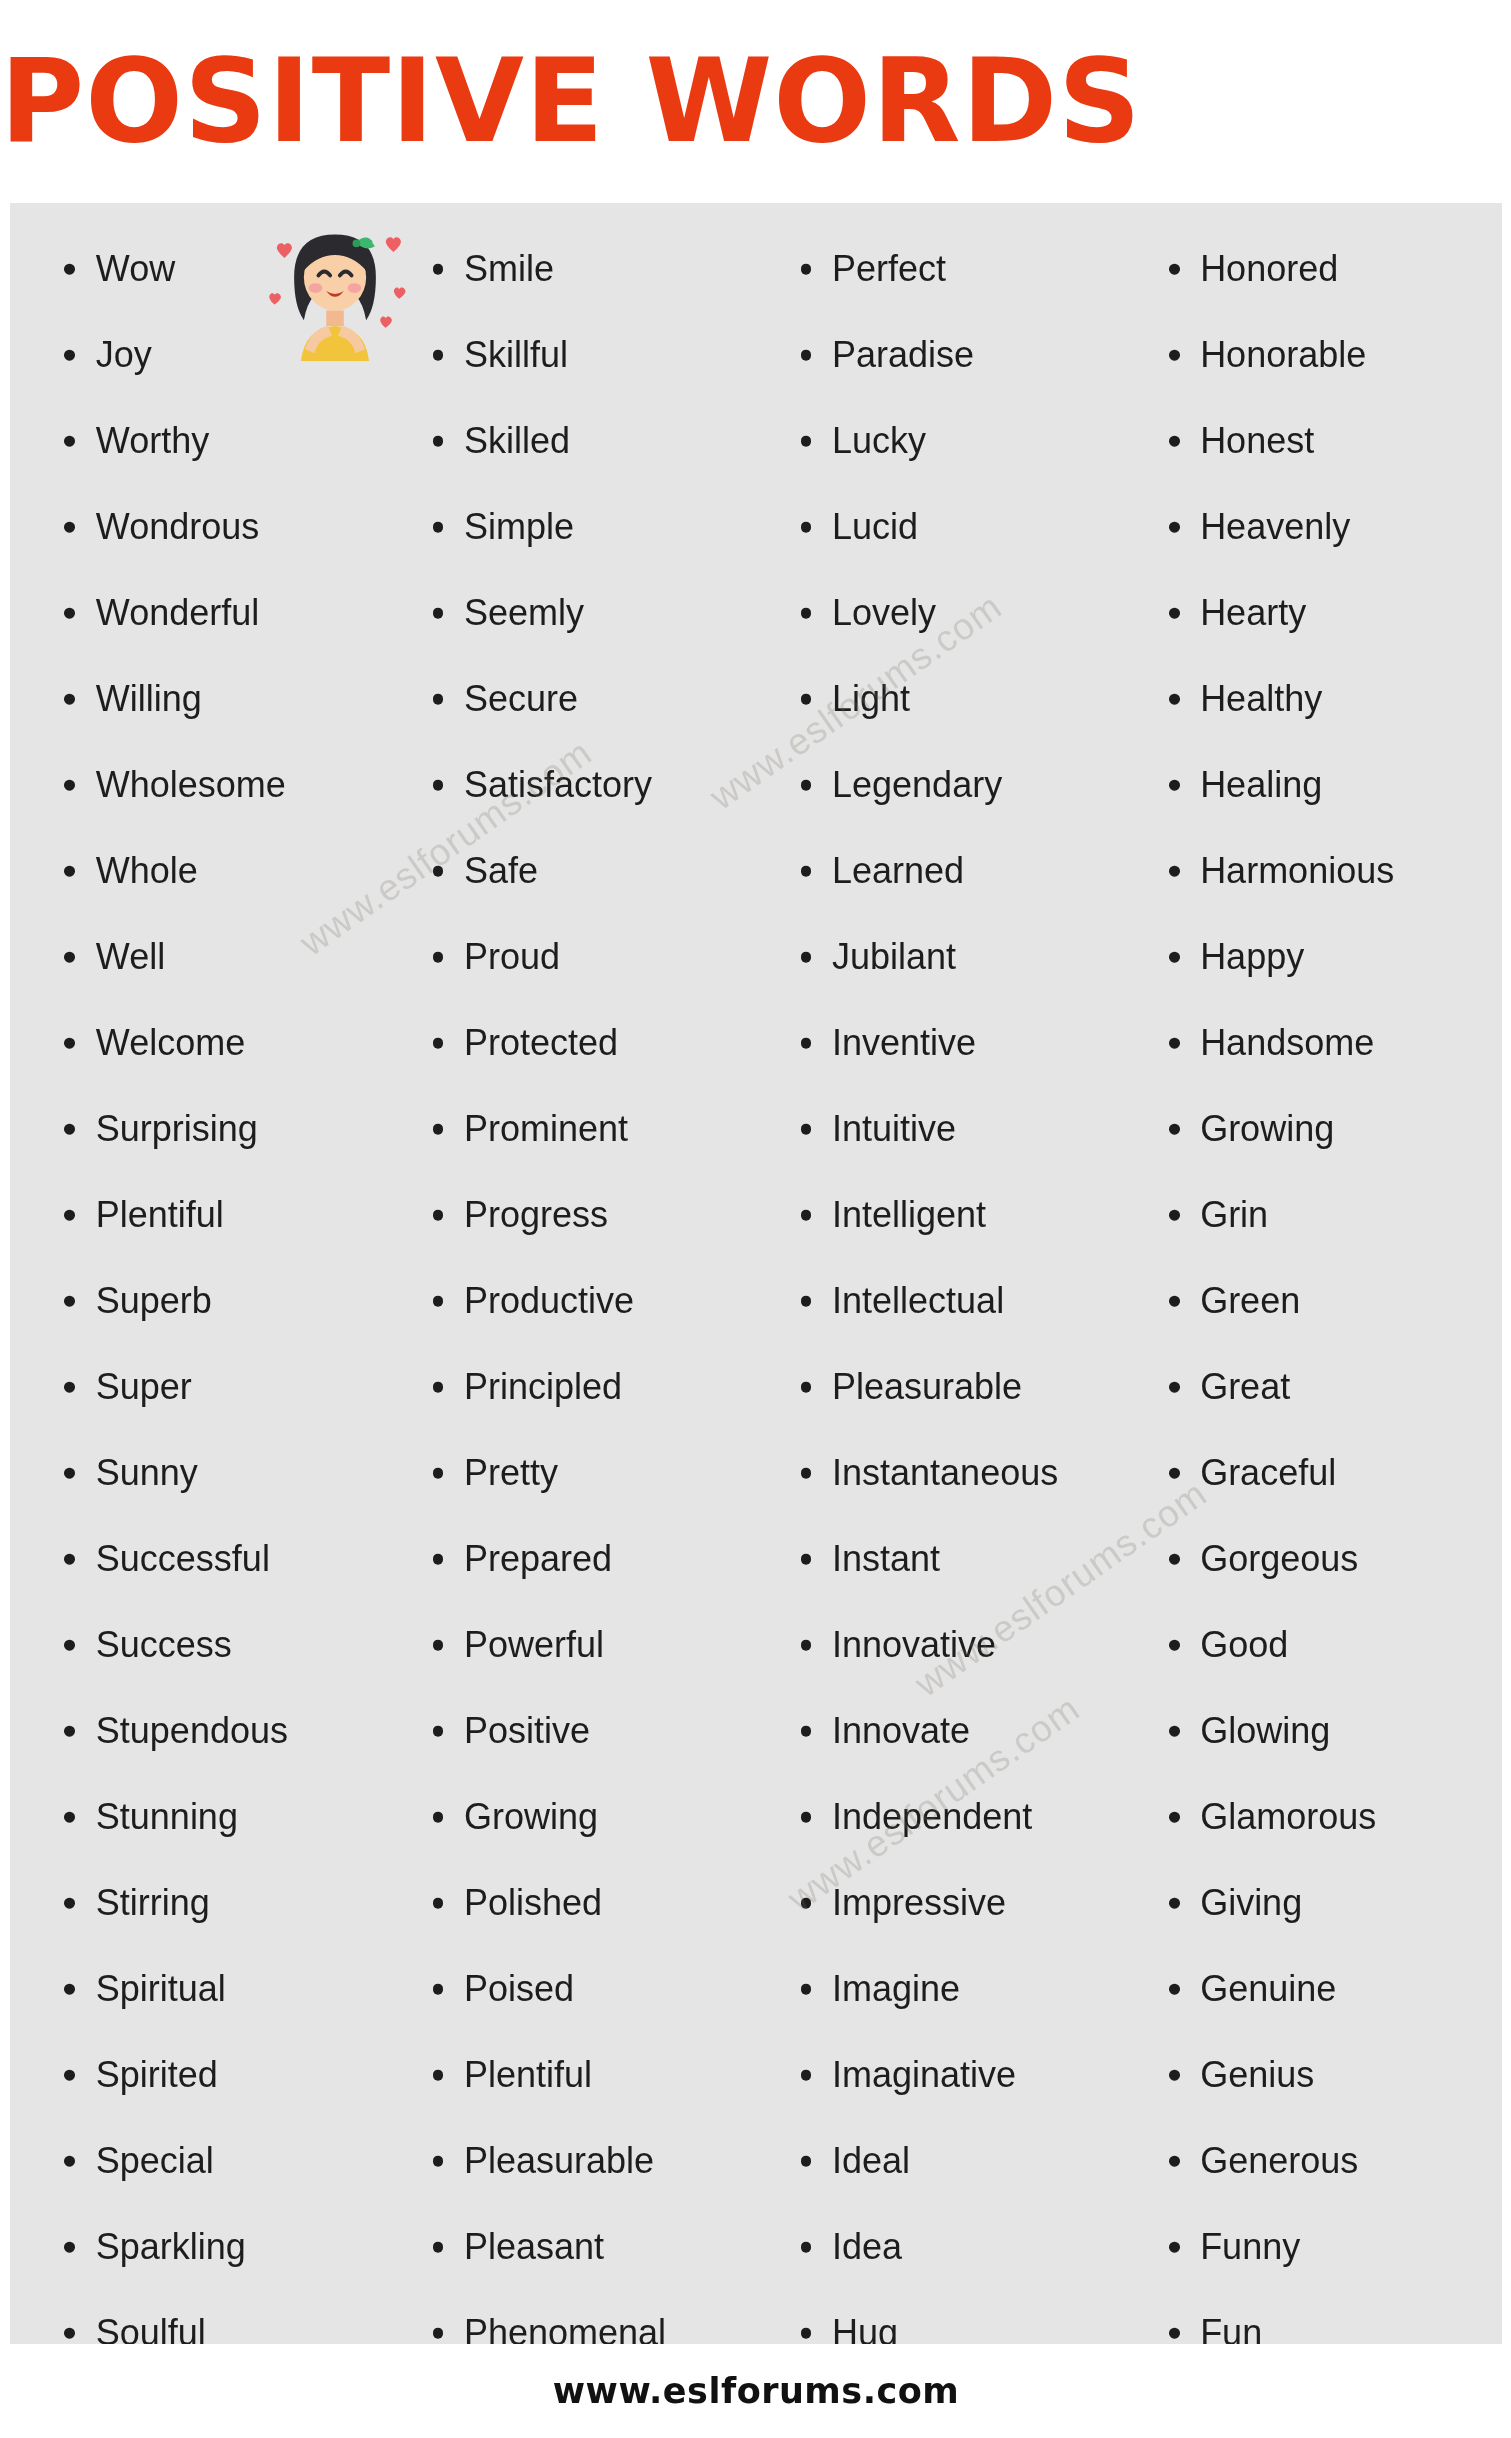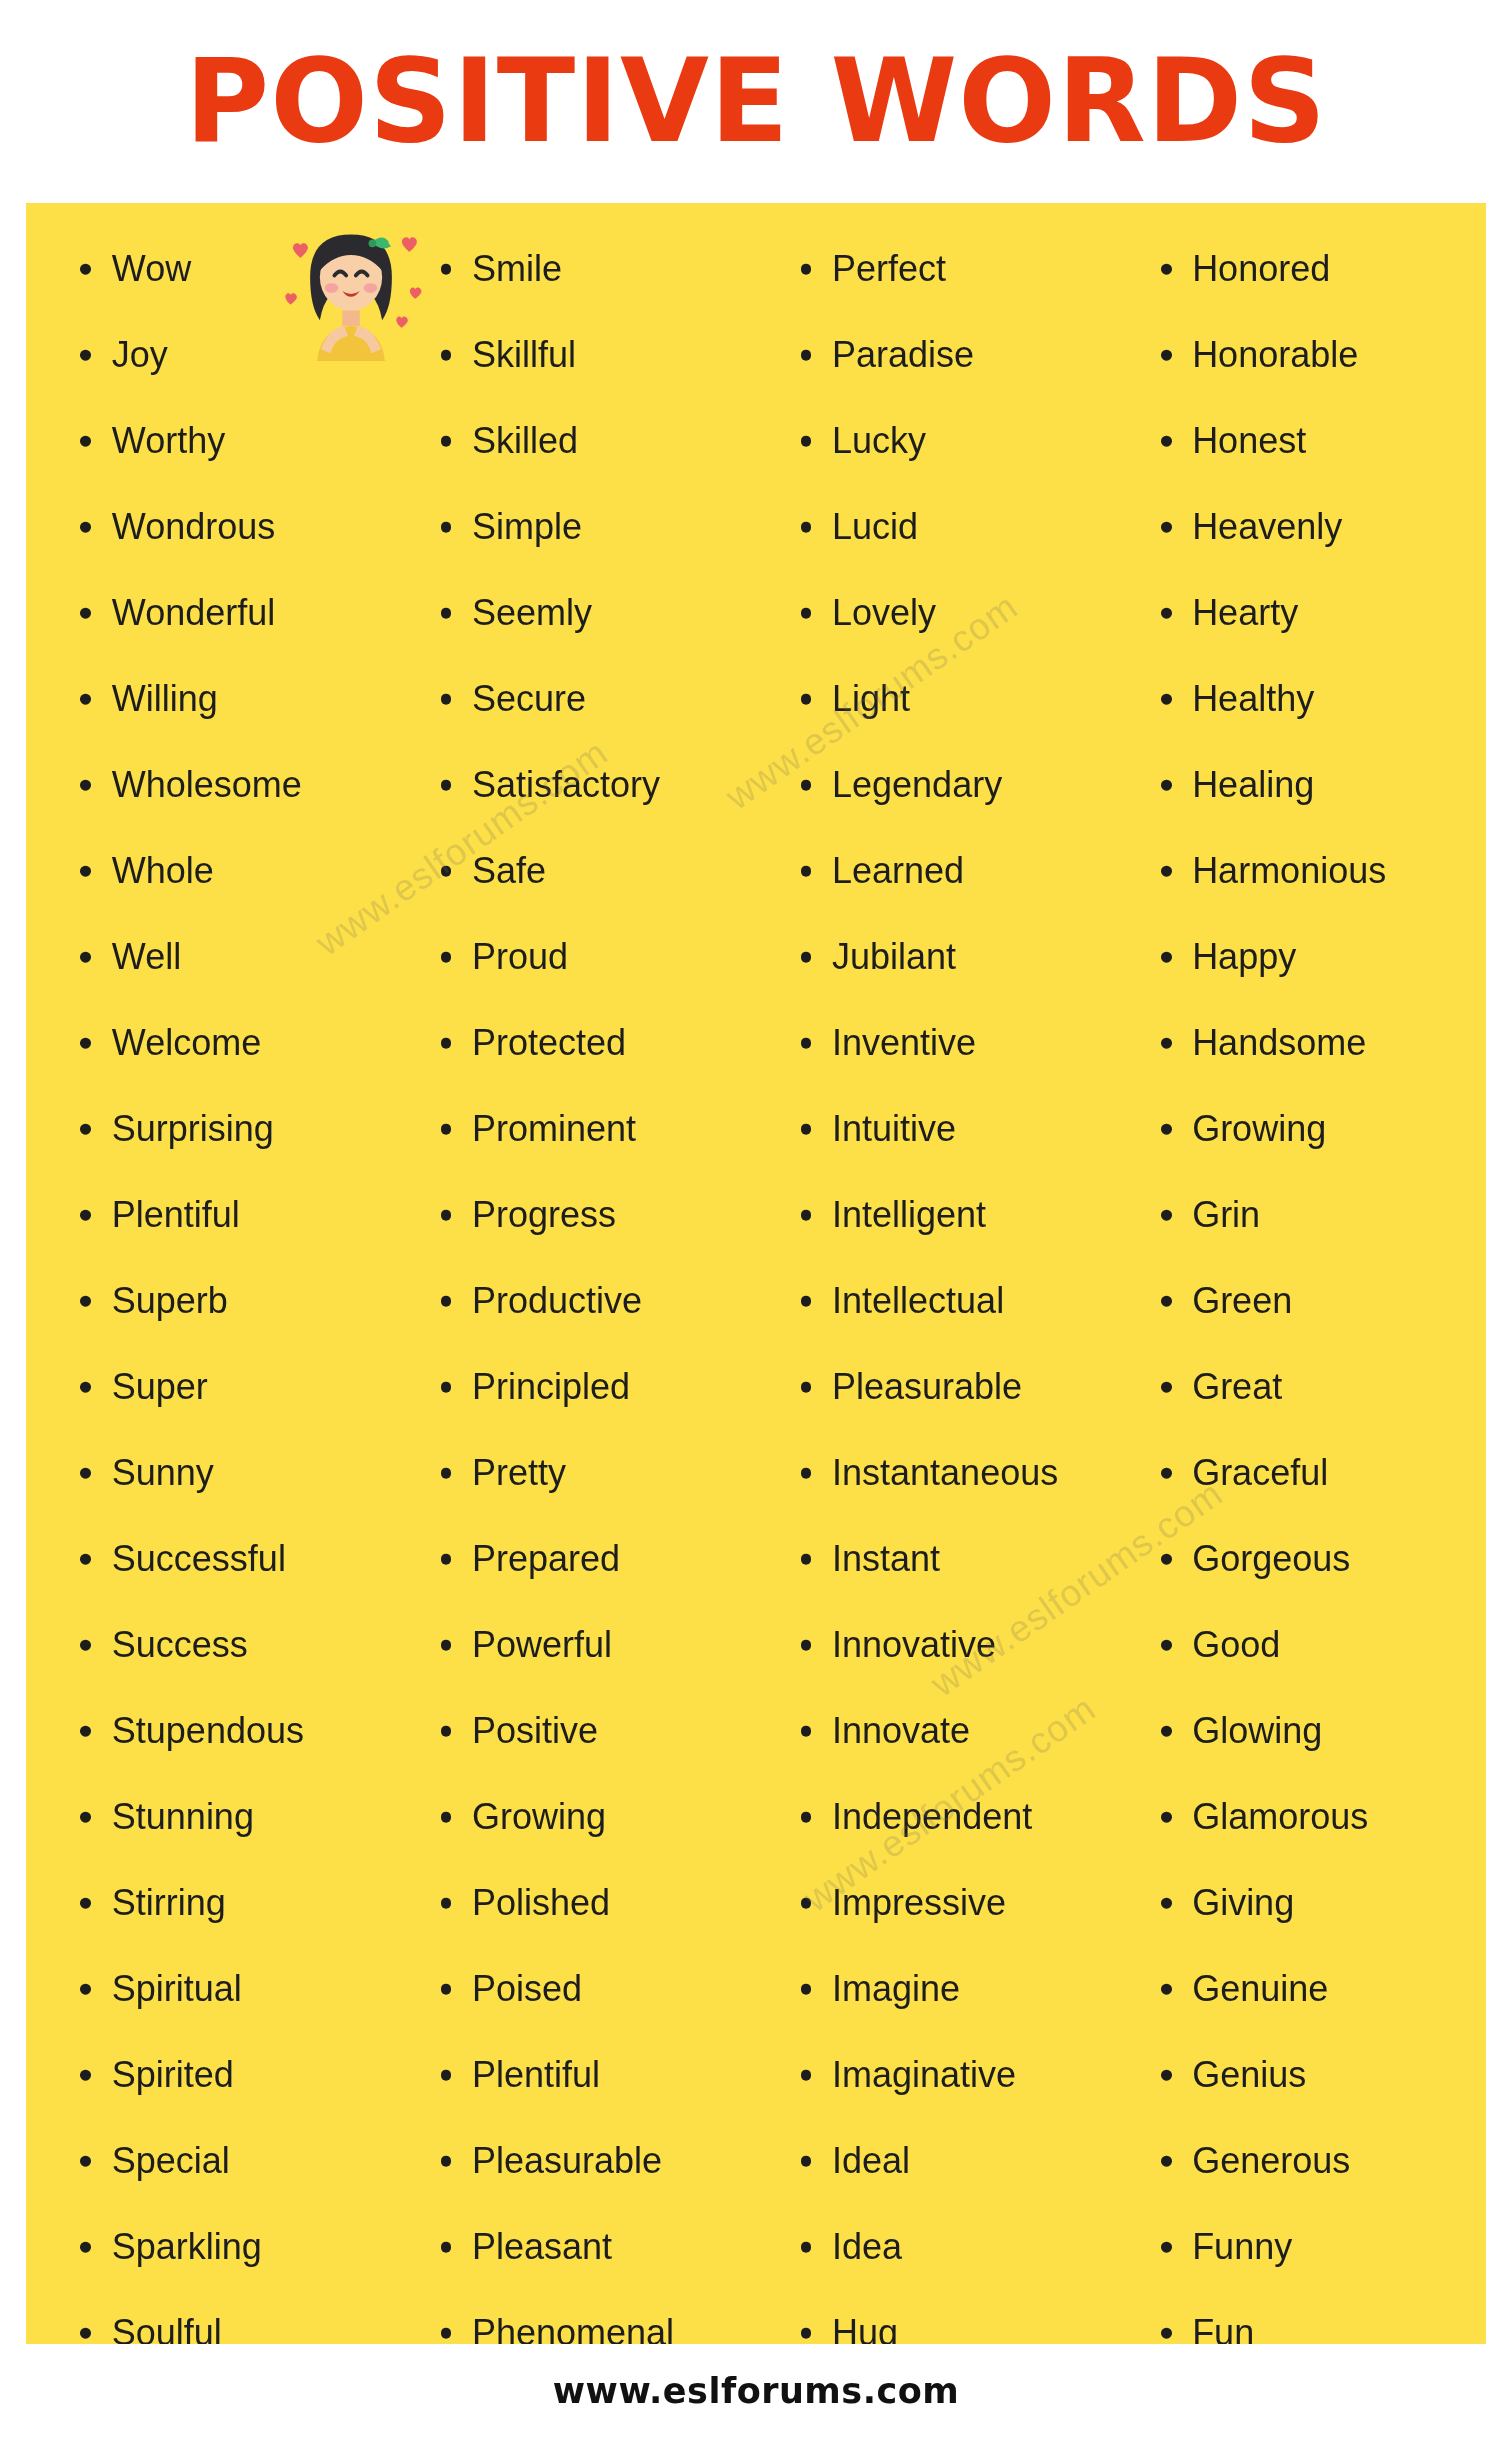--- a/index.html
+++ b/index.html
@@ -19,39 +19,39 @@
     height: 2438px;
     background: #ffffff;
     box-sizing: border-box;
     display: flex;
     flex-direction: column;
   }
   .title-bar {
     height: 203px;
     display: flex;
     align-items: center;
-    justify-content: center;
+    justify-content: flex-start;
     background: #ffffff;
     flex: 0 0 auto;
   }
   .title {
     font-family: "DejaVu Sans", sans-serif;
     font-weight: bold;
     font-size: 115px;
     letter-spacing: 1px;
     color: #ea3a12;
     line-height: 1;
     margin: 0;
     white-space: nowrap;
   }
   .list-area {
     position: relative;
     flex: 1 1 auto;
-    background: #fde047;
-    margin: 0 26px;
+    background: #e5e5e5;
+    margin: 0 10px;
     padding: 23.4px 9.8px 15.6px 9.8px;
     box-sizing: border-box;
     overflow: hidden;
   }
   .columns {
     display: flex;
     width: 100%;
     height: 100%;
     position: relative;
     z-index: 2;

